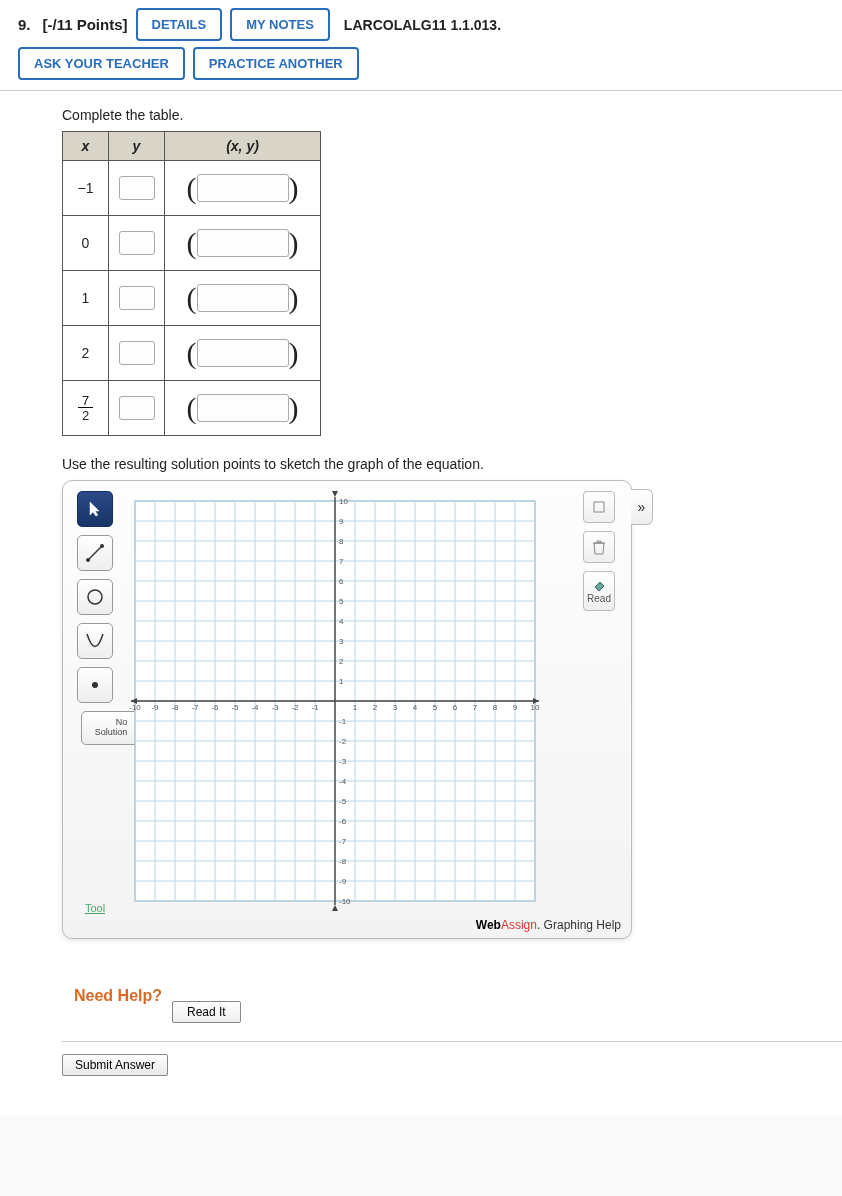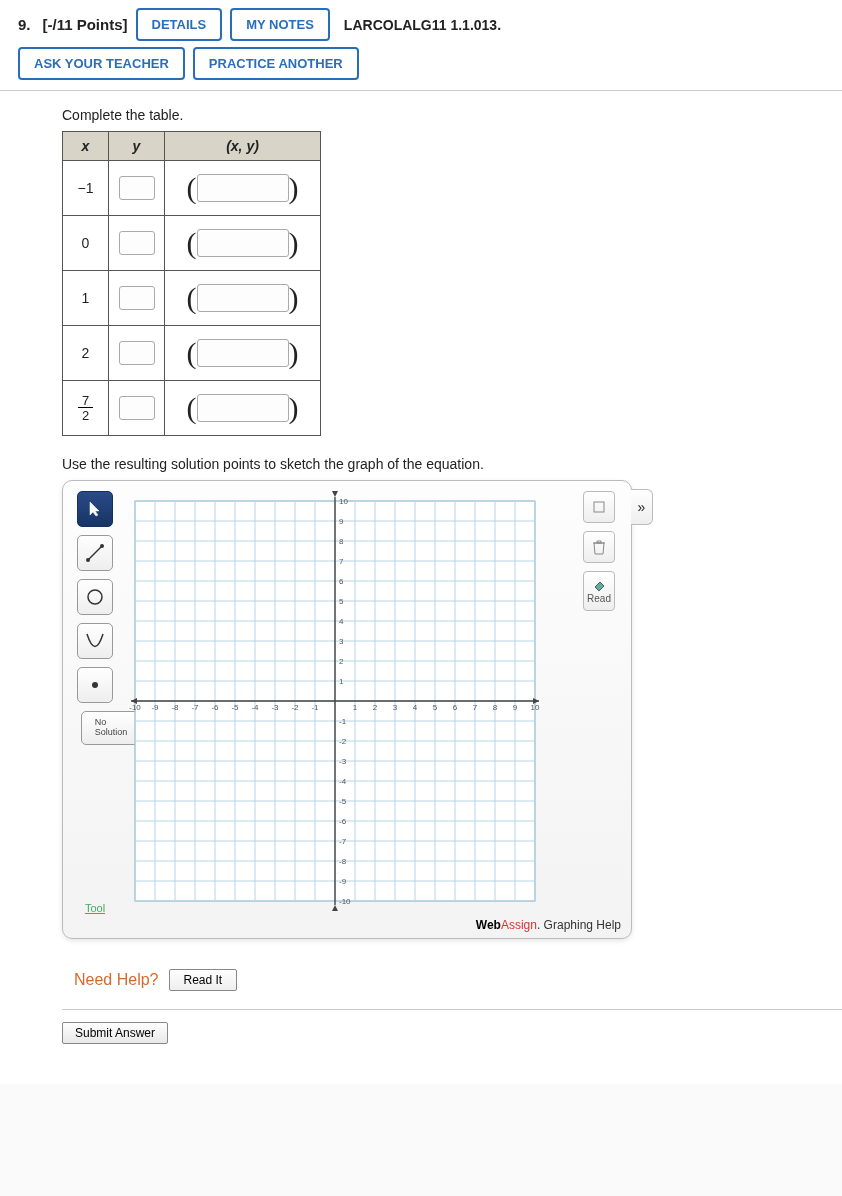--- a/index.html
+++ b/index.html
@@ -88,21 +88,21 @@
     display: flex; align-items: center; justify-content: center;
     cursor: pointer; font-size: 14px;
   }
   .toolbtn.active {
     background: linear-gradient(#2a4a88,#183465);
     border-color: #14305f;
     color: #fff;
   }
   .toolbtn.nosol {
     width: 60px; height: 34px; font-size: 9px; line-height: 1.1;
-    flex-direction: column; text-align: left; color: #444; margin-left: 32px;
+    flex-direction: column; text-align: right; color: #444; margin-left: 32px;
   }
   .helplink { color: #4a6; font-size: 11px; text-decoration: underline; margin-top: auto; cursor:pointer; }
   .gridarea { position: relative; }
   .sidepanel {
     position: absolute; right: 12px; top: 10px;
     width: 40px; display: flex; flex-direction: column; gap: 8px; align-items: center;
   }
   .sidebtn {
     width: 32px; height: 32px;
     border: 1px solid #bbb; border-radius: 4px;
@@ -118,24 +118,24 @@
     border-radius: 0 6px 6px 0;
     background: linear-gradient(#fff,#eee);
     display: flex; align-items: center; justify-content: center;
     font-size: 14px; cursor:pointer;
   }
   .branding { text-align: right; font-size: 12px; margin-top: 4px; color: #333; }
   .branding .wa b { color:#000; font-weight:700; }
   .branding .wa .red { color:#d33; font-weight:400; }
 
   .needhelp { margin: 30px 0 18px 12px; display:flex; align-items:center; gap:10px; }
-  .needhelp-label { color: #d86a27; font-weight:400; font-size:16px; }
+  .needhelp-label { color: #d86a27; font-weight:700; font-size:16px; }
   .readit {
     border: 1px solid #888; background: linear-gradient(#fefefe,#eee);
-    padding: 3px 14px; font-size: 12px; cursor:pointer; border-radius:2px;
+    padding: 3px 14px; font-size: 12px; cursor:pointer; border-radius:2px;margin-top:32px;
   }
   .submitbar { border-top: 1px solid #ccc; padding: 12px 0 0 0; }
   .submitbtn {
     border: 1px solid #888; background: linear-gradient(#fefefe,#e8e8e8);
     padding: 3px 12px; font-size: 12px; cursor:pointer; border-radius:2px;
   }
   svg .gridline { stroke: #b7d4e8; stroke-width: 1; }
   svg .axis { stroke: #444; stroke-width: 1.4; }
   svg .ticktext { font-size: 8px; fill: #555; font-family: Arial; }
 </style>

